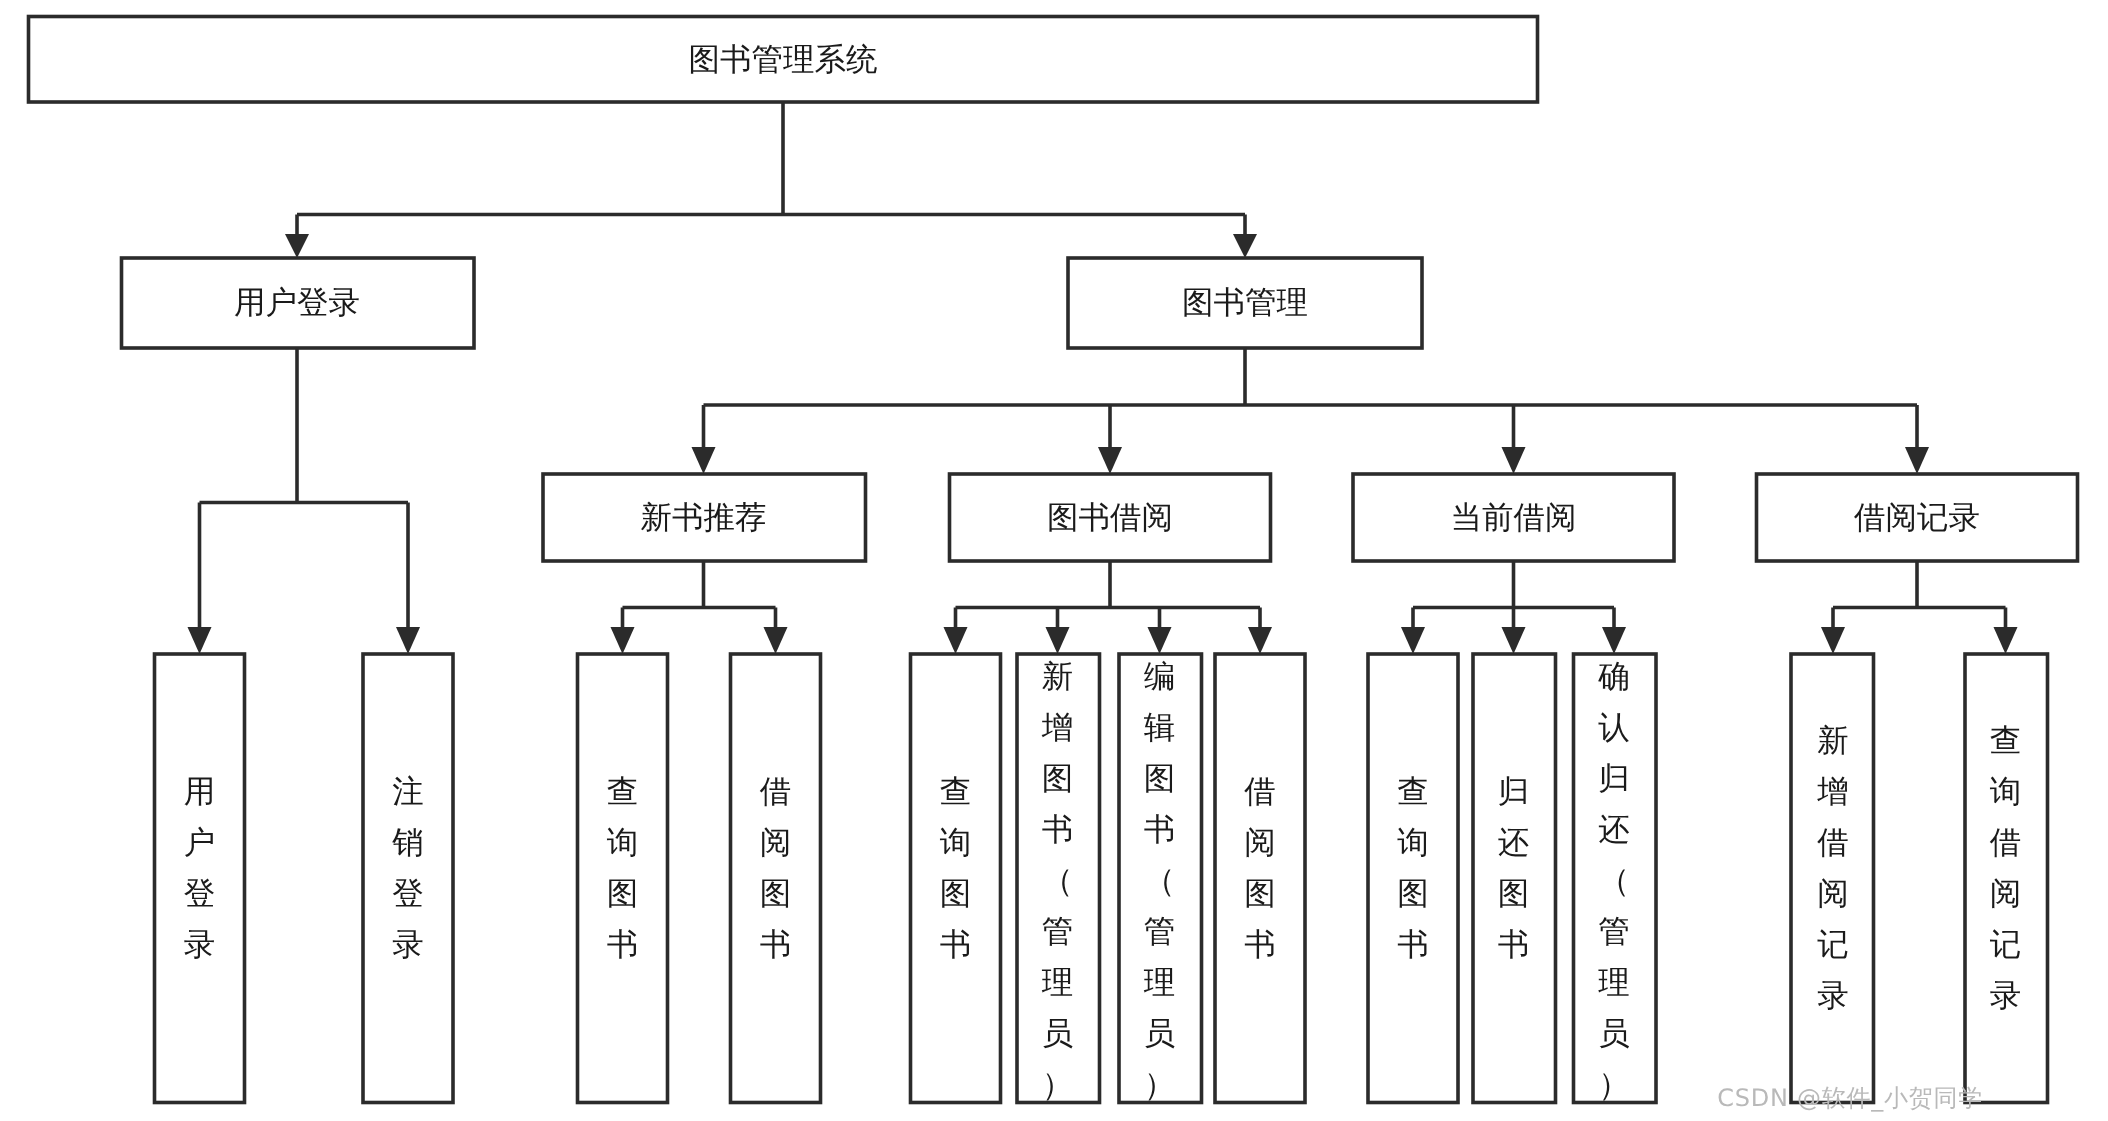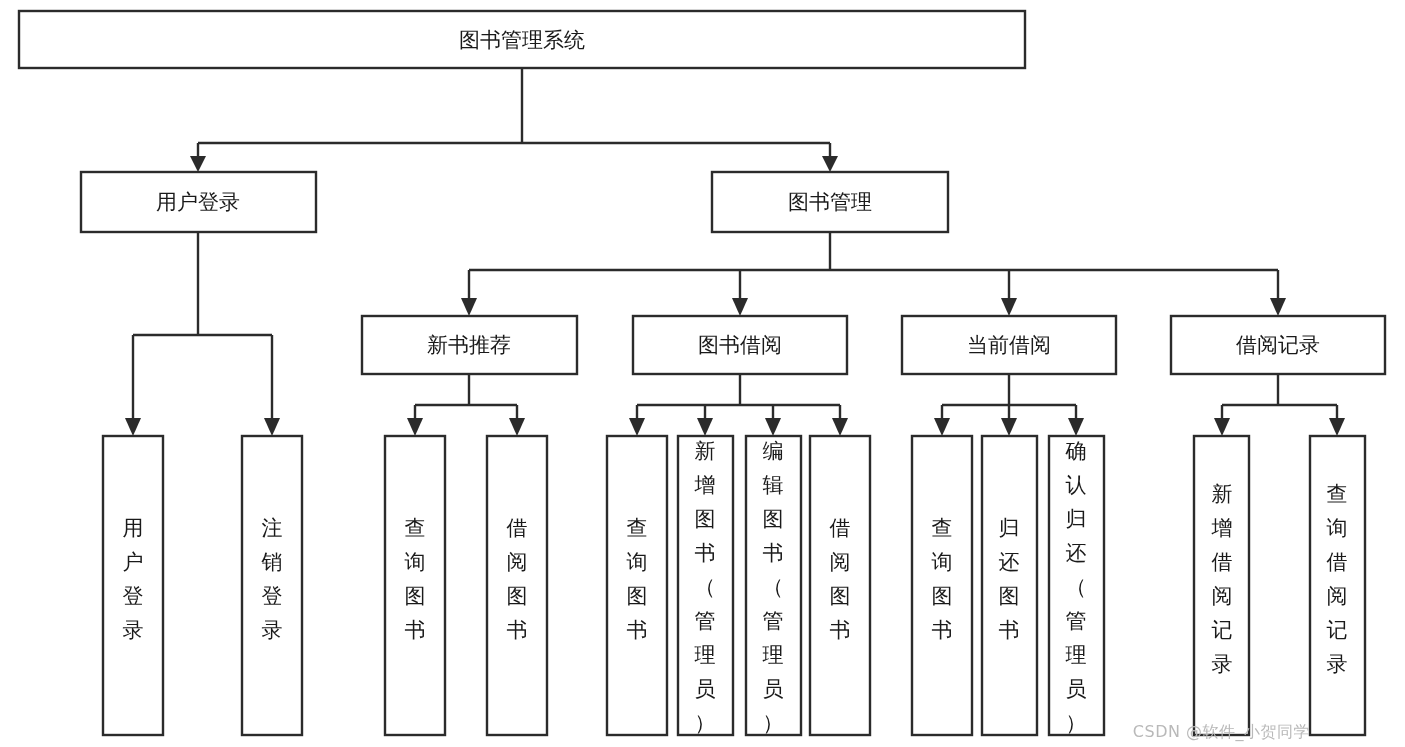--- a/index.html
+++ b/index.html
@@ -51,21 +51,21 @@
     dominant-baseline: middle;
   }
   .node-label-v {
     fill: #1a1a1a;
     font-family: "DejaVu Sans", "Liberation Sans", sans-serif;
     font-size: 21px;
     text-anchor: middle;
   }
   .watermark {
     position: absolute;
-    right: 24px;
+    right: 12px;
     bottom: 4px;
     font-family: "DejaVu Sans", "Liberation Sans", sans-serif;
     font-size: 16px;
     color: #b9b9b9;
     letter-spacing: 0.5px;
     white-space: nowrap;
     user-select: none;
   }
 </style>
 </head>

